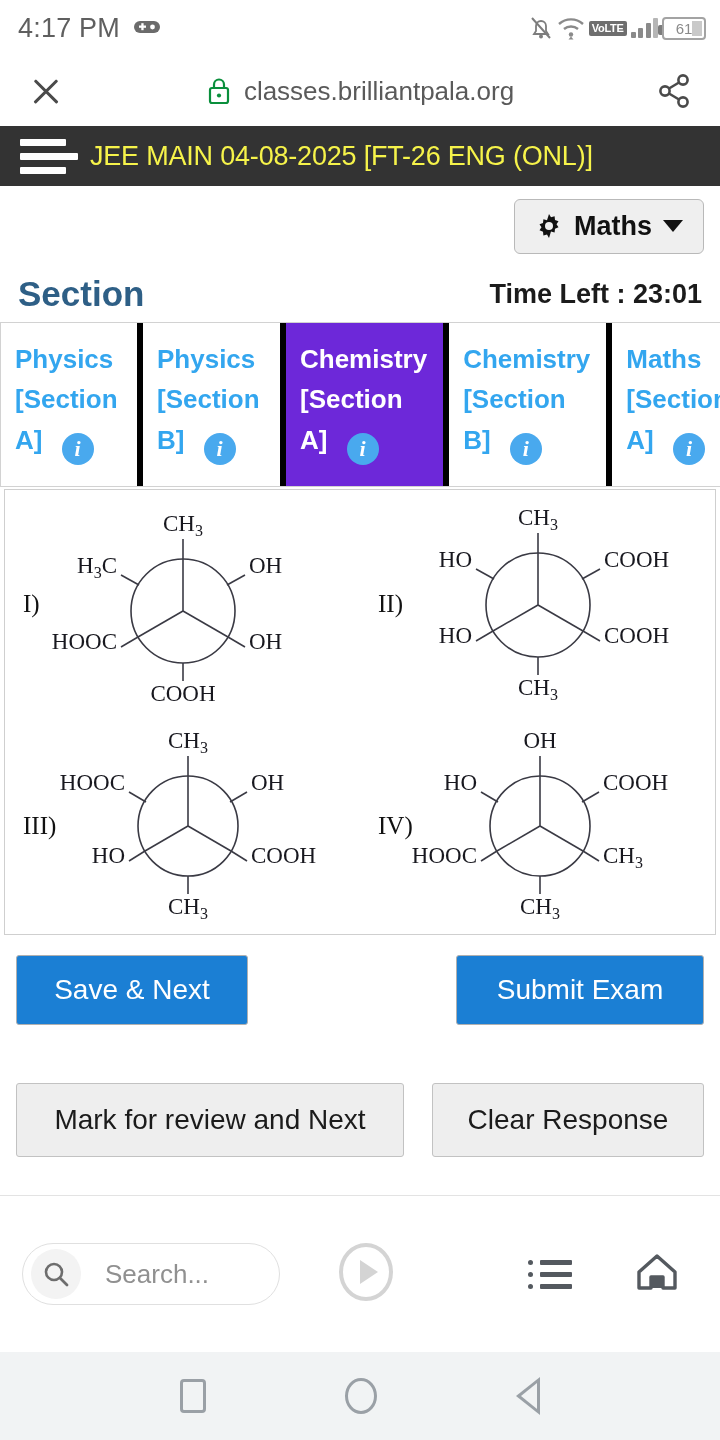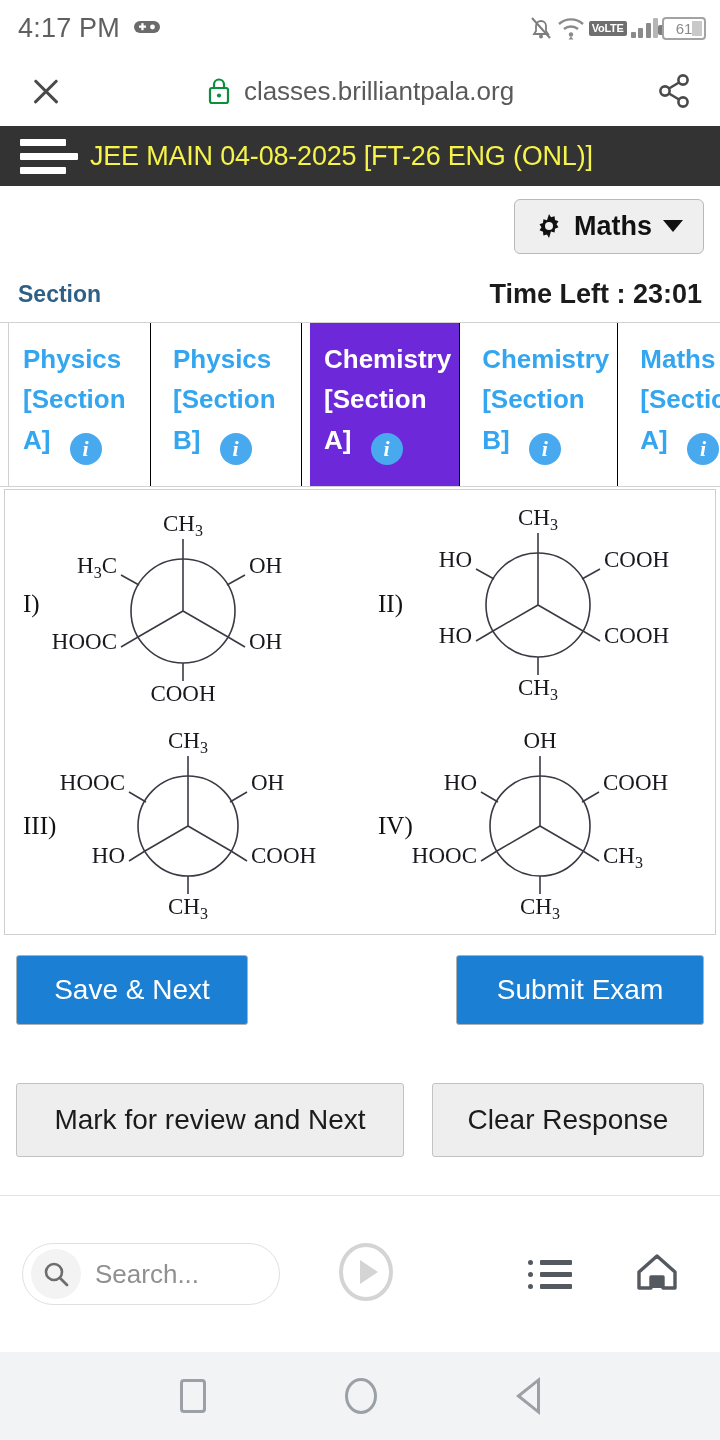--- a/index.html
+++ b/index.html
@@ -84,29 +84,29 @@
     background: #efefef; border: 1px solid #b9b9b9; border-radius: 6px;
     padding: 11px 20px; font-size: 27px; font-weight: bold; color: #111;
   }
   .caret { width: 0; height: 0; border-left: 10px solid transparent; border-right: 10px solid transparent; border-top: 12px solid #111; }
 
   
   .sectionrow {
     height: 56px; flex: 0 0 56px; display: flex; align-items: center;
     justify-content: space-between; padding: 0 18px;
   }
-  .section-label { color: #2e5f86; font-size: 23px; font-weight: bold; }
+  .section-label { color: #2e5f86; font-size: 35px; font-weight: bold; }
   .time-left { color: #1b1b1b; font-size: 27px; font-weight: bold; }
 
   
   .tabs { display: flex; flex: 0 0 165px; height: 165px; border-top: 1px solid #d2d2d2; border-bottom: 1px solid #d2d2d2; overflow: hidden; }
   .tab {
-    flex: 0 0 143px; border-right: 1px solid #000000; background: #fff;
-    padding: 16px 8px 0 14px; font-size: 26px; font-weight: bold; color: #33a6ef;
-    line-height: 1.55; position: relative; margin-left: 8px;
+    flex: 0 0 143px; border-right: 6px solid #000000; background: #fff;
+    padding: 16px 16px 0 14px; font-size: 26px; font-weight: bold; color: #33a6ef;
+    line-height: 1.55; position: relative;
   }
   .tab:first-child { border-left: 1px solid #d2d2d2; }
   .tab.active { background: #6d28d9; color: #ffffff; }
   .tab .tab-text { display: inline; }
   .info-icon {
     display: inline-flex; align-items: center; justify-content: center;
     width: 32px; height: 32px; border-radius: 50%;
     background: #49a9ee; color: #fff; font-size: 22px; font-style: italic;
     font-family: "Liberation Serif", serif; font-weight: bold;
     vertical-align: -7px; margin-left: 12px;
@@ -146,21 +146,21 @@
   }
   .btn-mark { width: 388px; }
   .btn-clear { width: 272px; }
 
   
   .bottombar {
     border-top: 1px solid #e3e3e3; flex: 1 1 auto;
     display: flex; align-items: center; background: #fff; padding: 0 22px;
   }
   .search-pill {
-    display: flex; align-items: center; gap: 14px;
+    display: flex; align-items: center; gap: 24px;
     width: 258px; height: 62px; border: 1px solid #e0e0e0; border-radius: 32px;
     padding-left: 8px;
   }
   .search-circle {
     width: 50px; height: 50px; border-radius: 50%; background: #f3f3f3;
     display: flex; align-items: center; justify-content: center;
   }
   .search-ph { font-size: 26px; color: #909090; }
   .play-btn { margin-left: 54px; }
   .bb-right { margin-left: auto; display: flex; align-items: center; gap: 62px; padding-right: 18px; }

